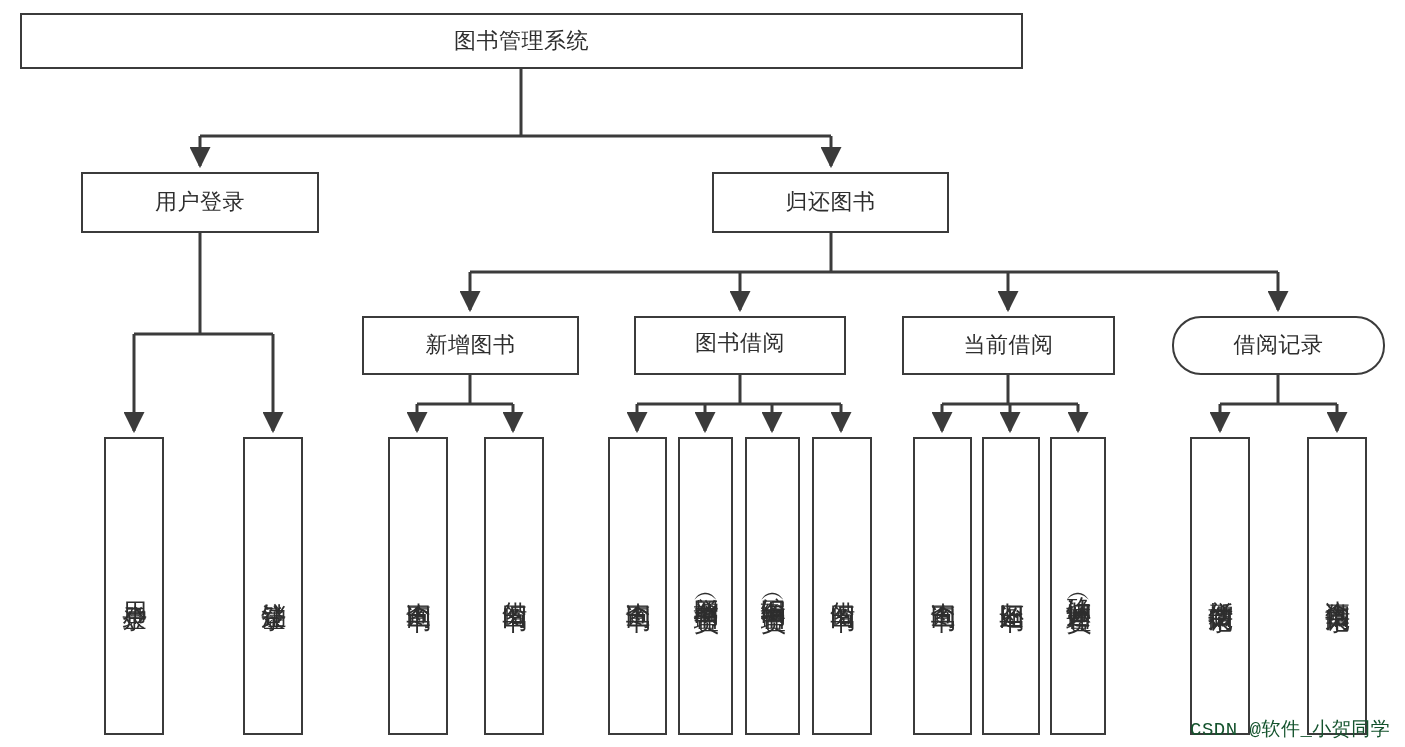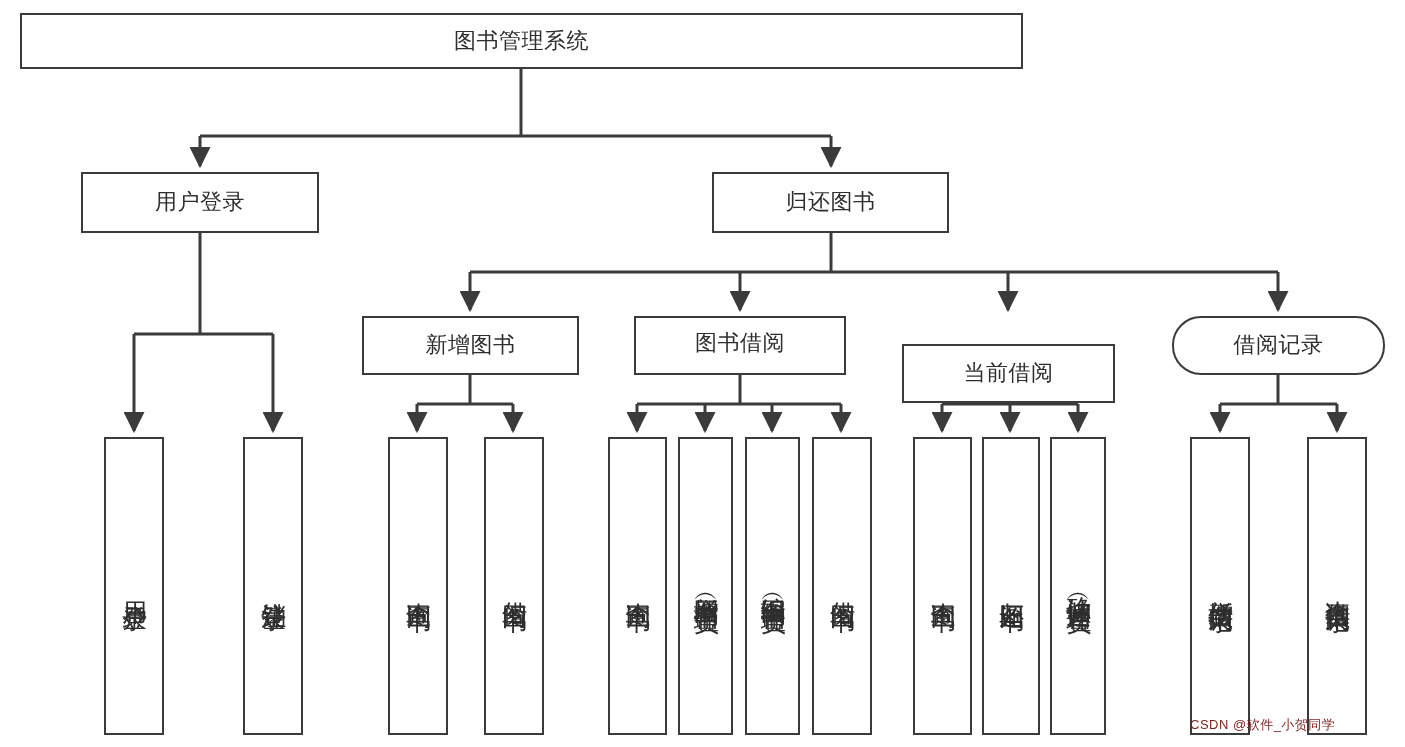--- a/index.html
+++ b/index.html
@@ -57,25 +57,25 @@
     font-size: 25px;
     letter-spacing: 2px;
     line-height: 1.05;
     max-height: 266px;
   }
   .node.vert.tall .label {
     max-height: 282px;
   }
   .watermark {
     position: absolute;
-    color: #7f1d1d;
-    font-size: 13px;
+    color: #14532d;
+    font-size: 19px;
     letter-spacing: 0.5px;
     white-space: nowrap;
-    font-family: Liberation Sans, sans-serif;
+    font-family: Liberation Mono, monospace;
   }
 </style>
 </head>
 <body>
 
 <div id="diagram-root">
 
   <svg id="wires" viewBox="0 0 1405 747" xmlns="http://www.w3.org/2000/svg">
     <defs>
       <marker id="arrow" viewBox="0 0 10 10" refX="9" refY="5" markerWidth="7" markerHeight="7" orient="auto-start-reverse">
@@ -136,21 +136,21 @@
   <div class="node horiz" style="left:712px; top:172px; width:237px; height:61px;">
     <span class="label">归还图书</span>
   </div>
 
   <div class="node horiz" style="left:362px; top:316px; width:217px; height:59px;">
     <span class="label">新增图书</span>
   </div>
   <div class="node horiz" style="left:634px; top:316px; width:212px; height:59px;font-family:Liberation Mono, monospace;">
     <span class="label">图书借阅</span>
   </div>
-  <div class="node horiz" style="left:902px; top:316px; width:213px; height:59px;margin-top:28px;">
+  <div class="node horiz" style="left:902px; top:316px; width:213px; height:59px;">
     <span class="label">当前借阅</span>
   </div>
   <div class="node horiz" style="left:1172px; top:316px; width:213px; height:59px;border-radius:29px;">
     <span class="label">借阅记录</span>
   </div>
 
   <div class="node vert" style="left:104px; top:437px; width:60px; height:298px;">
     <span class="label">用户登录</span>
   </div>
   <div class="node vert" style="left:243px; top:437px; width:60px; height:298px;">

